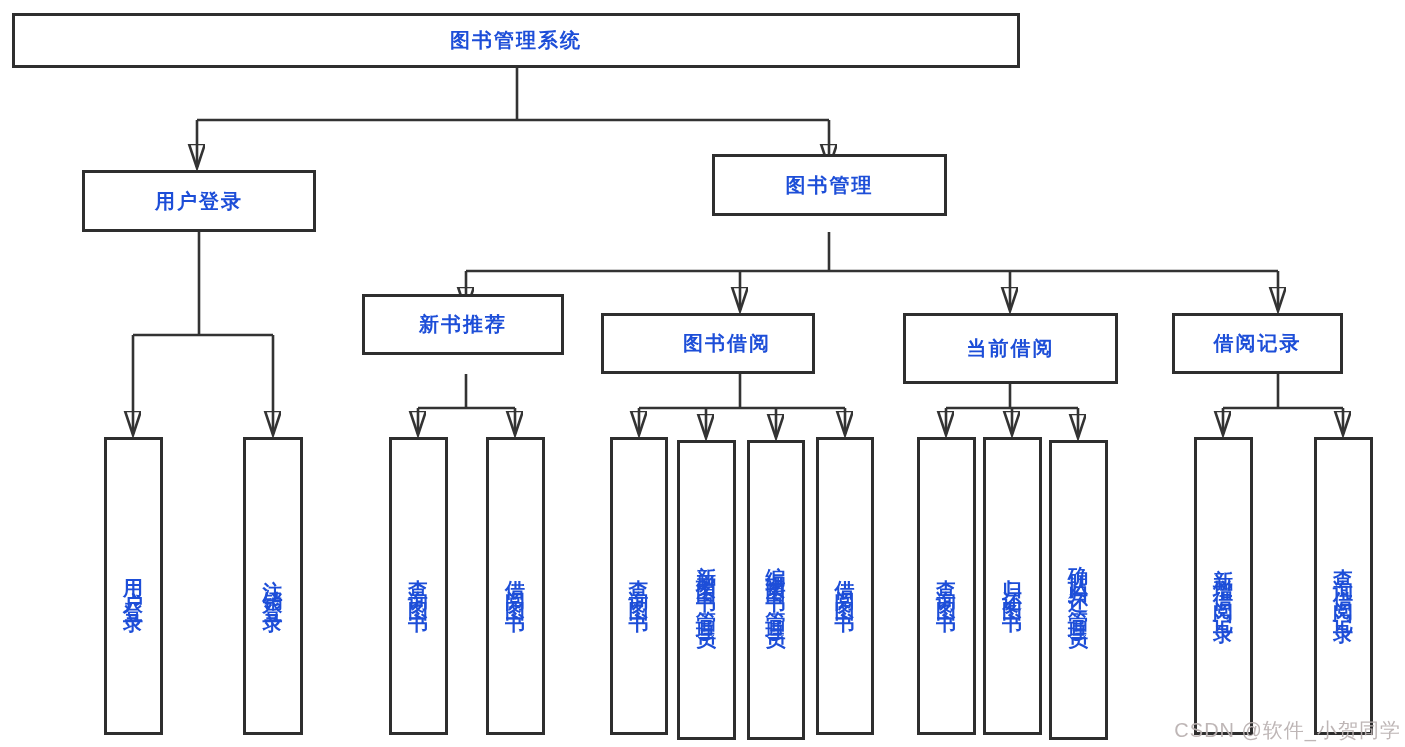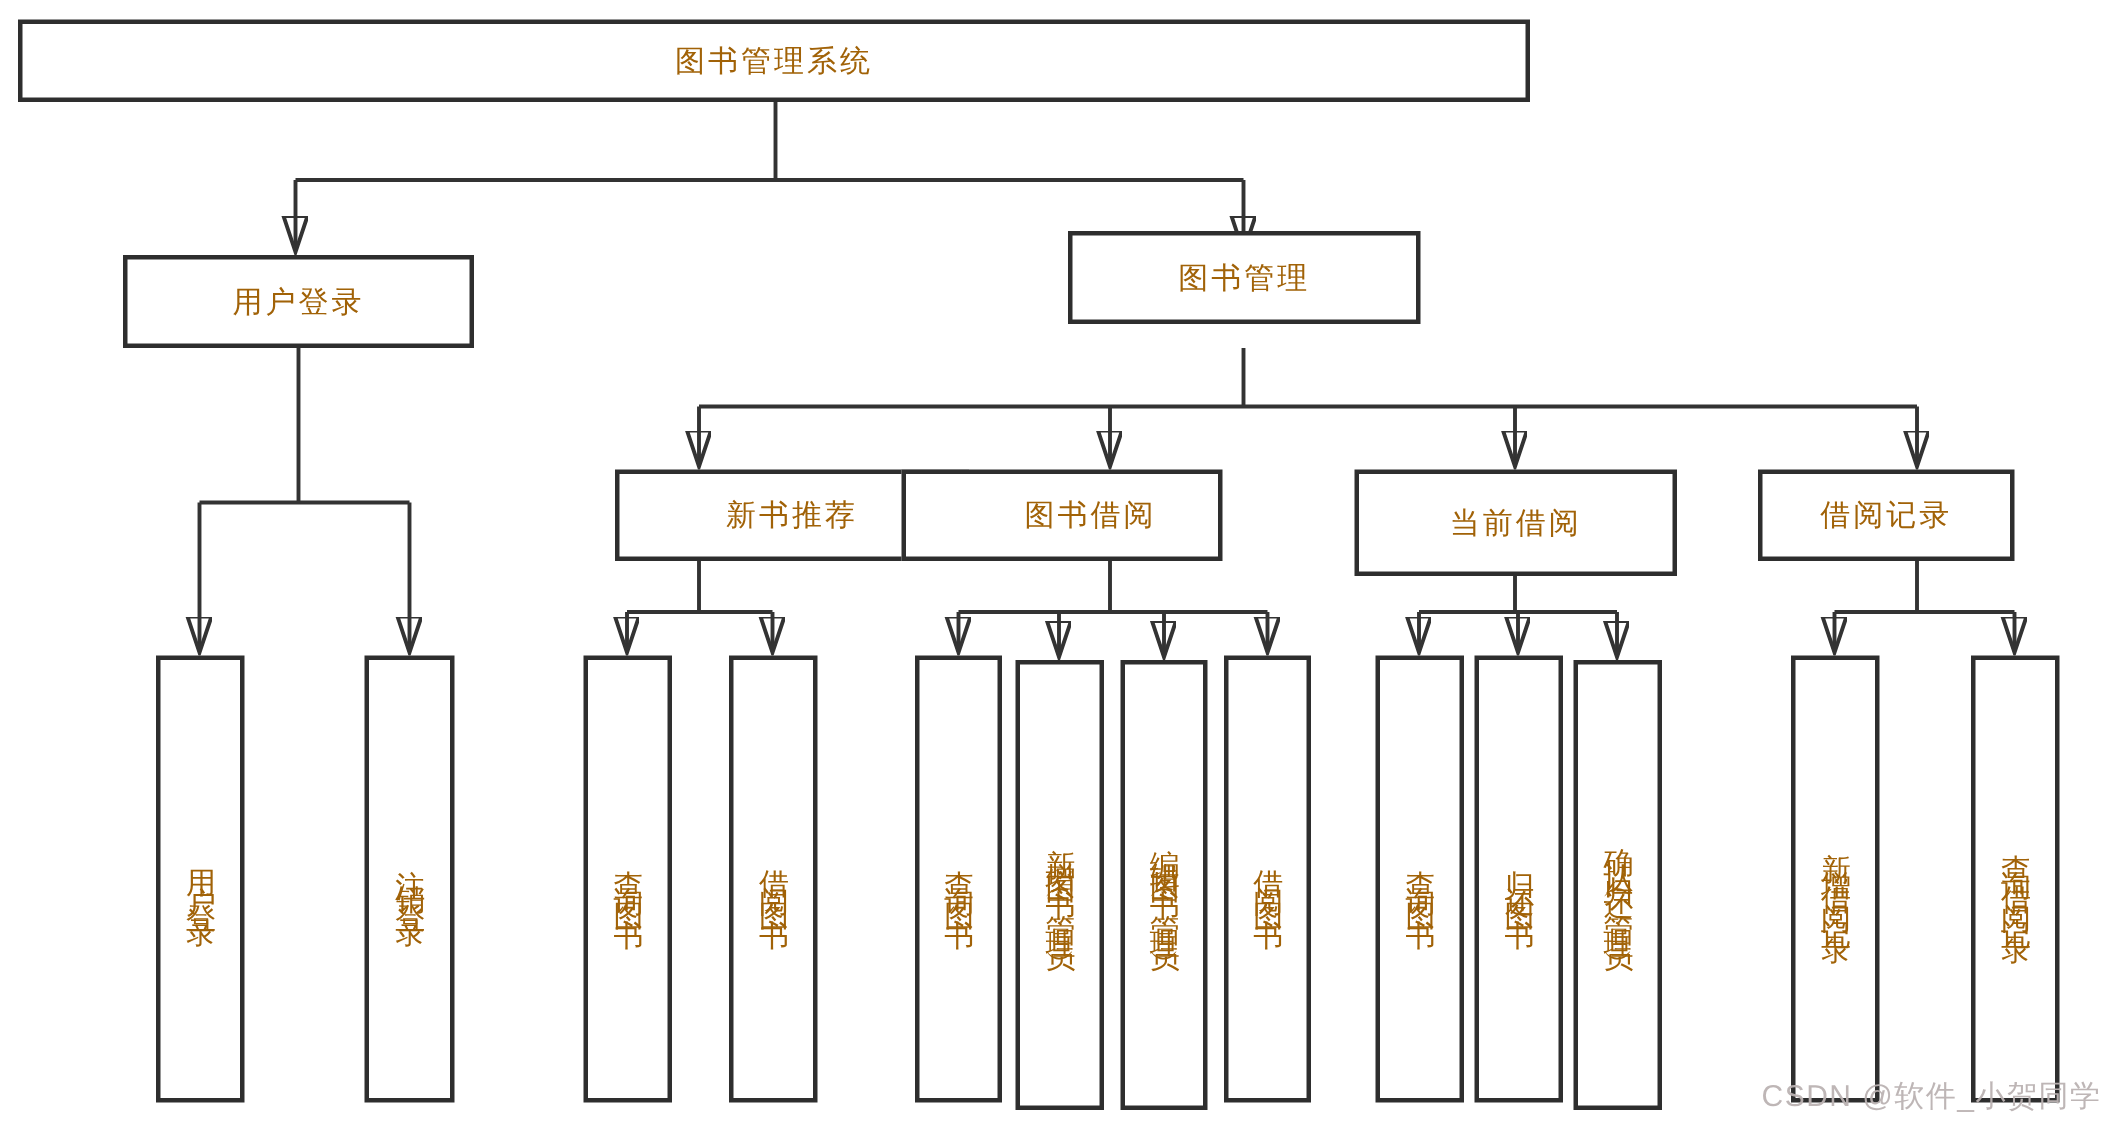--- a/index.html
+++ b/index.html
@@ -27,22 +27,23 @@
     fill: none;
   }
   .box {
     position: absolute;
     box-sizing: border-box;
     border: 3px solid #2e2e2e;
     background: #ffffff;
     display: flex;
     align-items: center;
     justify-content: center;
-    color: #a16207;
+    color: #1d4ed8;
     z-index: 2;
+    font-weight: bold;
   }
   .hbox {
     font-size: 20px;
     letter-spacing: 2px;
     white-space: nowrap;
   }
   .vbox {
     writing-mode: vertical-rl;
     text-orientation: mixed;
     font-size: 20px;
@@ -114,21 +115,21 @@
     <path d="M1223,408 L1343,408"></path>
     <path d="M1223,408 L1223,434" marker-end="url(#ah)"></path>
     <path d="M1343,408 L1343,434" marker-end="url(#ah)"></path>
   </svg>
 
   <div class="box hbox" style="left:12px; top:13px; width:1008px; height:55px;">图书管理系统</div>
 
   <div class="box hbox" style="left:82px; top:170px; width:234px; height:62px;">用户登录</div>
   <div class="box hbox" style="left:712px; top:154px; width:235px; height:62px;">图书管理</div>
 
-  <div class="box hbox" style="left:362px; top:313px; width:236px; height:61px;margin-left:48px;">新书推荐</div>
+  <div class="box hbox" style="left:362px; top:294px; width:202px; height:61px;">新书推荐</div>
   <div class="box hbox" style="left:601px; top:313px; width:214px; height:61px;padding-left:38px;">图书借阅</div>
   <div class="box hbox" style="left:903px; top:313px; width:215px; height:71px;">当前借阅</div>
   <div class="box hbox" style="left:1172px; top:313px; width:171px; height:61px;">借阅记录</div>
 
   <div class="box vbox" style="left:104px; top:437px; width:59px; height:298px;">用户登录</div>
   <div class="box vbox" style="left:243px; top:437px; width:60px; height:298px;">注销登录</div>
 
   <div class="box vbox" style="left:389px; top:437px; width:59px; height:298px;">查询图书</div>
   <div class="box vbox" style="left:486px; top:437px; width:59px; height:298px;">借阅图书</div>
 

